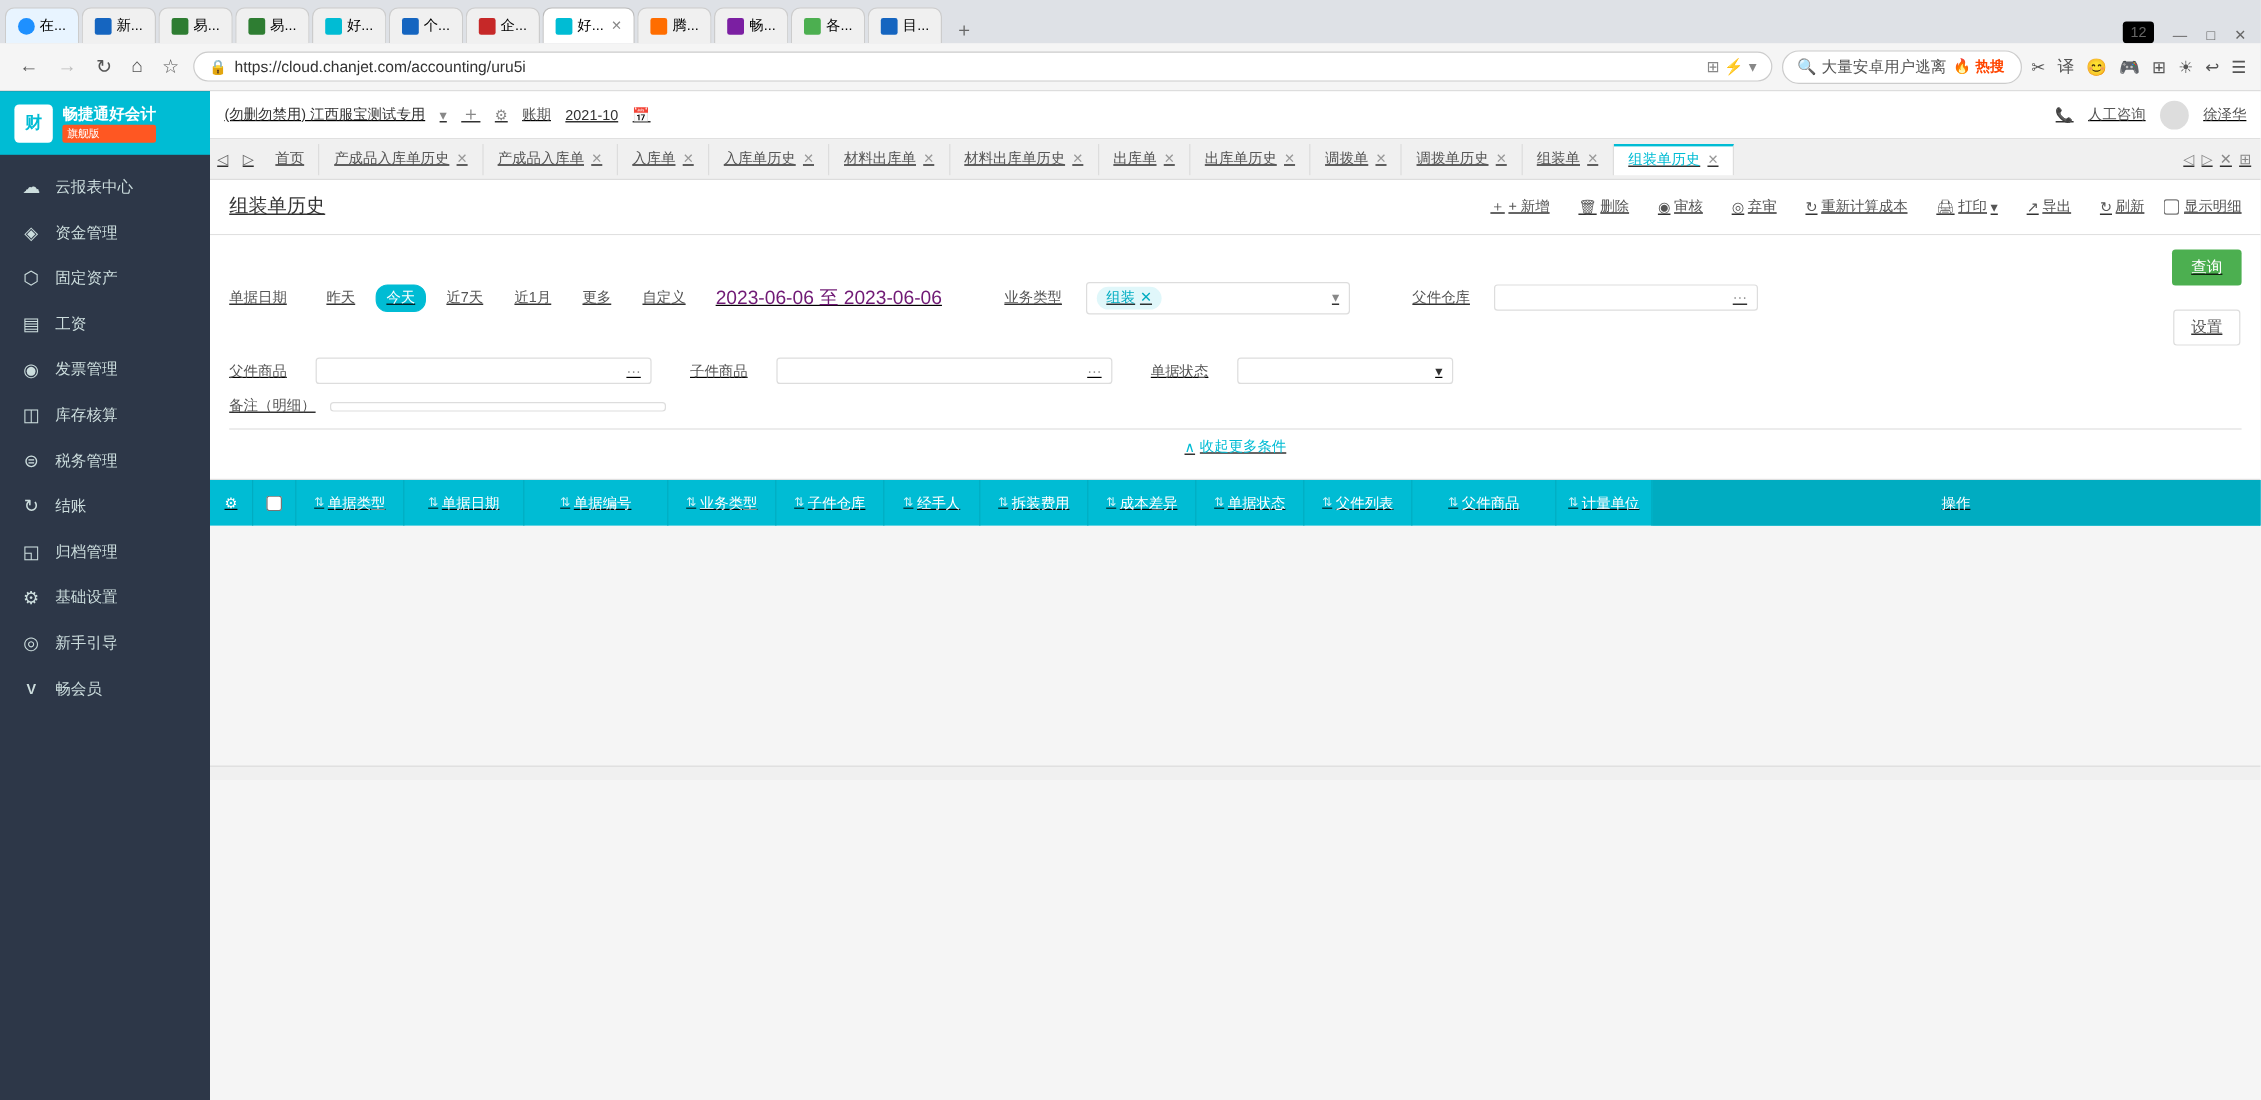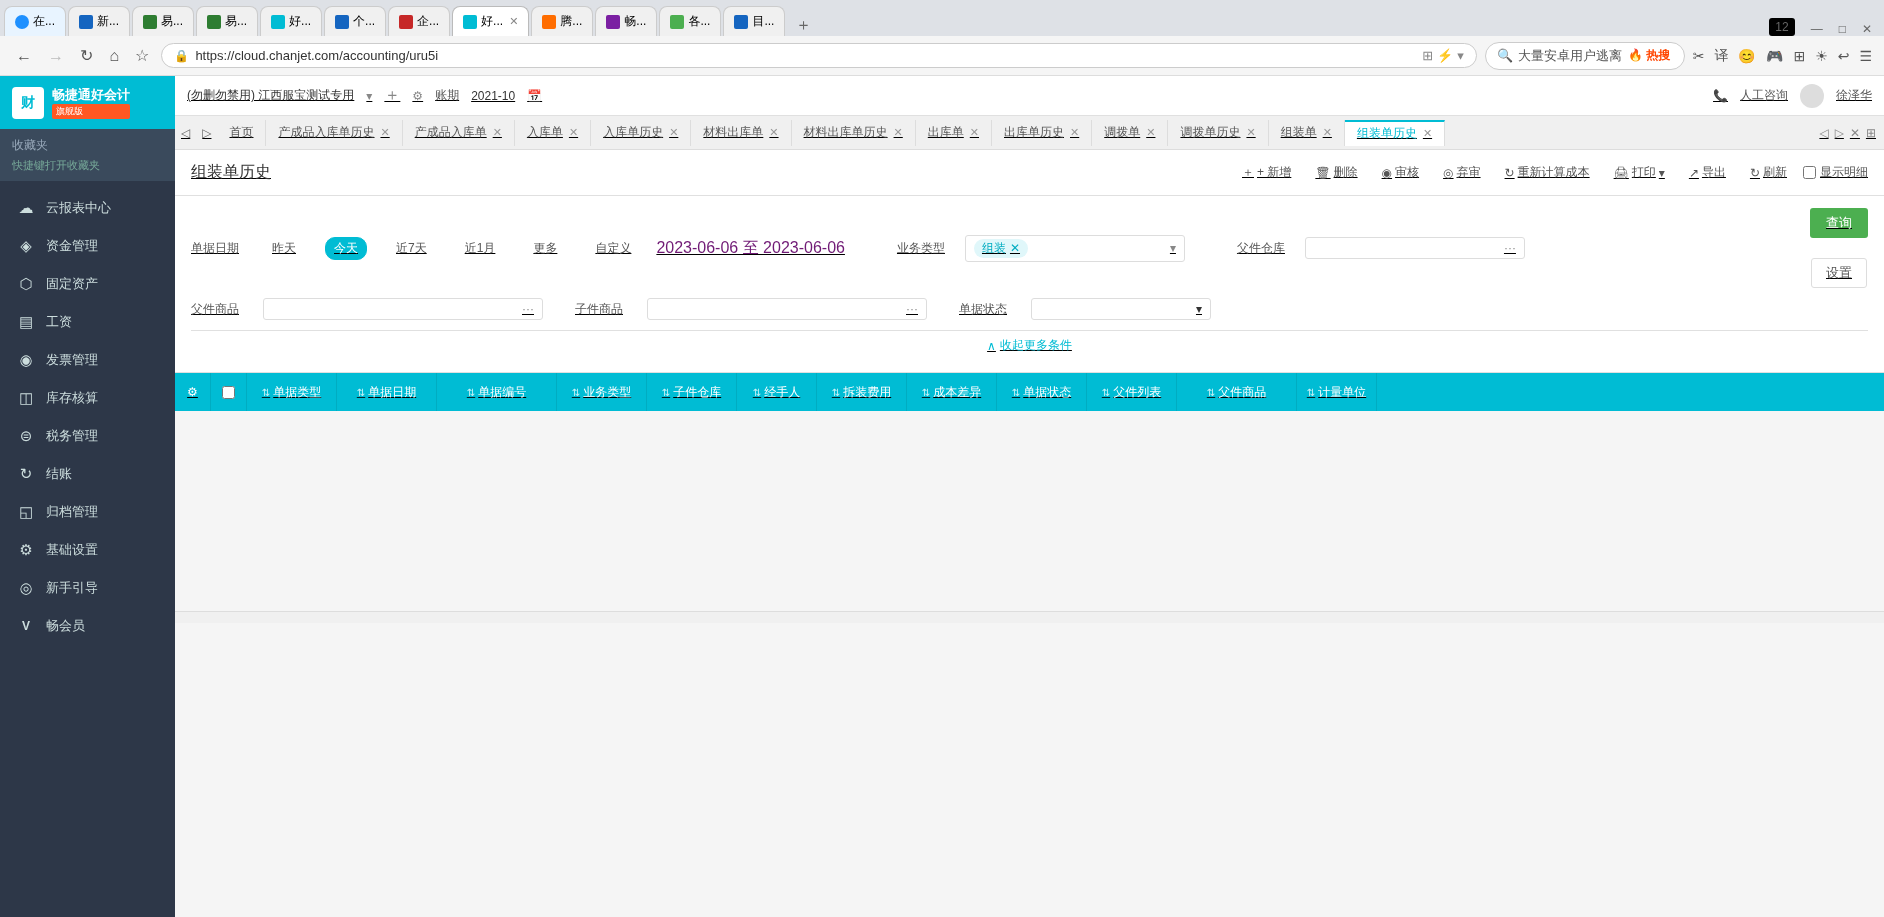--- a/index.html
+++ b/index.html
@@ -58,21 +58,21 @@
     .page-content { flex: 1; overflow: auto; padding: 0; background: #f5f5f5; }
     .page-header { display: flex; align-items: center; justify-content: space-between; padding: 10px 16px; background: #fff; border-bottom: 1px solid #e0e0e0; }
     .page-title { font-size: 16px; color: #333; font-weight: 500; }
     .page-actions { display: flex; align-items: center; gap: 8px; font-size: 12px; }
     .action-btn { display: flex; align-items: center; gap: 3px; color: #555; cursor: pointer; padding: 4px 8px; border-radius: 3px; }
 
     
     .filter-area { background: #fff; padding: 12px 16px; border-bottom: 1px solid #e0e0e0; }
     .filter-row { display: flex; align-items: center; margin-bottom: 10px; gap: 12px; flex-wrap: wrap; }
     .filter-label { font-size: 12px; color: #555; min-width: 60px; }
-    .filter-date-btns { display: flex; align-items: center; gap: 20px; }
+    .filter-date-btns { display: flex; align-items: center; gap: 8px; }
     .date-btn { padding: 2px 8px; font-size: 12px; color: #555; cursor: pointer; border: 1px solid transparent; border-radius: 2px; }
     .date-btn.active { color: #fff; background: #00bcd4; border-color: #00bcd4; border-radius: 10px; }
     .date-range { font-size: 16px; color: #701a75; margin-left: 4px; }
     .filter-input-area { display: flex; align-items: center; background: #fff; border: 1px solid #ddd; border-radius: 3px; padding: 3px 8px; min-width: 200px; font-size: 12px; color: #333; }
     .filter-tag { display: inline-flex; align-items: center; background: #e0f7fa; color: #00acc1; border-radius: 10px; padding: 1px 8px; font-size: 12px; gap: 4px; }
     .filter-tag .tag-close { cursor: pointer; color: #00acc1; }
     .filter-select { border: 1px solid #ddd; border-radius: 3px; padding: 3px 8px; font-size: 12px; color: #333; background: #fff; min-width: 120px; display: flex; align-items: center; justify-content: space-between; cursor: pointer; }
     .collapse-btn { display: flex; align-items: center; justify-content: center; color: #00bcd4; font-size: 12px; cursor: pointer; padding: 6px 0; background: #fff; border-top: 1px solid #e0e0e0; gap: 4px; }
 
     
@@ -189,24 +189,20 @@
 
 <div class="app-container">
 
   <div class="sidebar">
     <div class="sidebar-logo">
       <div style="width:32px;height:32px;background:#fff;border-radius:4px;display:flex;align-items:center;justify-content:center;color:#00bcd4;font-weight:bold;font-size:14px;">财</div>
       <div>
         <div style="color:#fff;font-size:13px;font-weight:bold;">畅捷通好会计</div>
         <div class="sidebar-logo-badge">旗舰版</div>
       </div>
-    </div>
-    <div class="sidebar-favorites">
-      <div class="sidebar-favorites-title">收藏夹</div>
-      <div class="sidebar-favorites-sub">快捷键打开收藏夹</div>
     </div>
     <div class="sidebar-nav">
       <div class="nav-item">
         <span class="nav-icon">☁</span>
         <span>云报表中心</span>
       </div>
       <div class="nav-item">
         <span class="nav-icon">◈</span>
         <span>资金管理</span>
       </div>
@@ -430,20 +426,24 @@
             <span style="color:#888;">···</span>
           </div>
 
           <span class="filter-label" style="margin-left:20px;">单据状态</span>
           <div class="filter-select" style="min-width:180px;">
             <span style="flex:1;"></span>
             <span>▾</span>
           </div>
         </div>
 
+        <div class="filter-row">
+          <span class="filter-label">备注（明细）</span>
+          <div class="filter-input-area" style="min-width:280px;"></div>
+        </div>
 
         <div class="collapse-btn">
           <span>∧</span>
           <span>收起更多条件</span>
         </div>
       </div>
 
       <div class="data-table">
         <div class="table-header">
           <div class="th-cell th-settings">
@@ -493,20 +493,23 @@
             <span>父件列表</span>
           </div>
           <div class="th-cell" style="width:120px;">
             <span class="sort-icon">⇅</span>
             <span>父件商品</span>
           </div>
           <div class="th-cell" style="width:80px;">
             <span class="sort-icon">⇅</span>
             <span>计量单位</span>
           </div>
+          <div class="th-cell" style="flex:1;background:#00acc1;">
+            <span>操作</span>
+          </div>
         </div>
 
         <div class="empty-area">
           <span></span>
         </div>
       </div>
 
       <div class="scrollbar-area"></div>
 
     </div>

